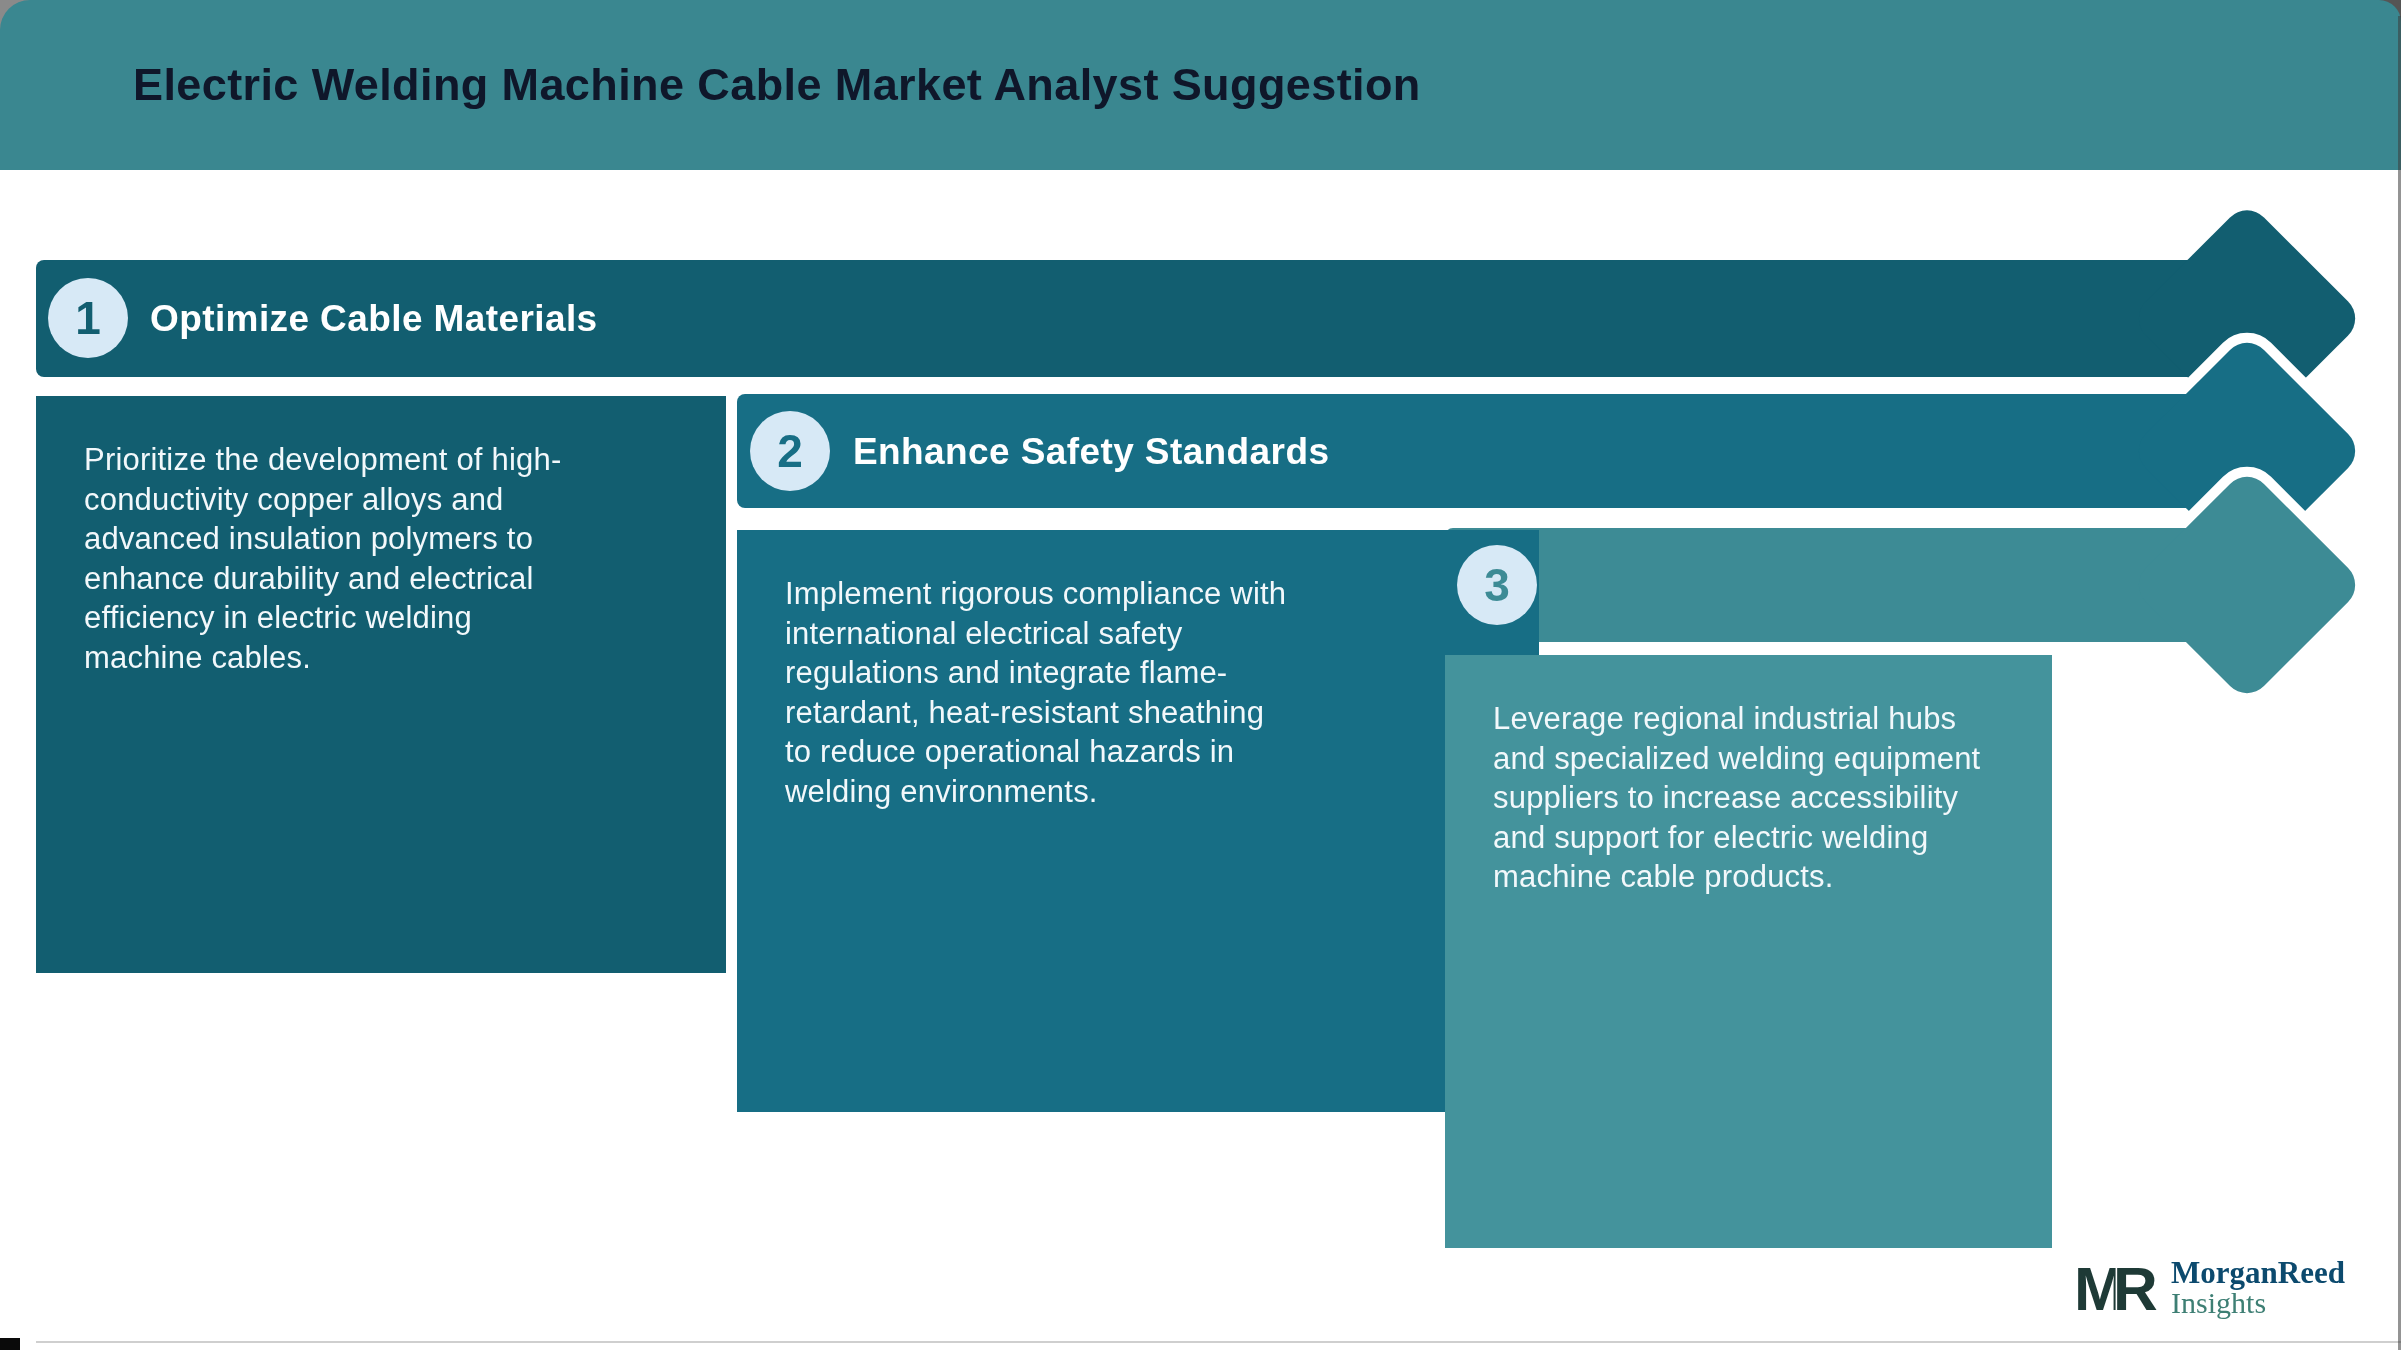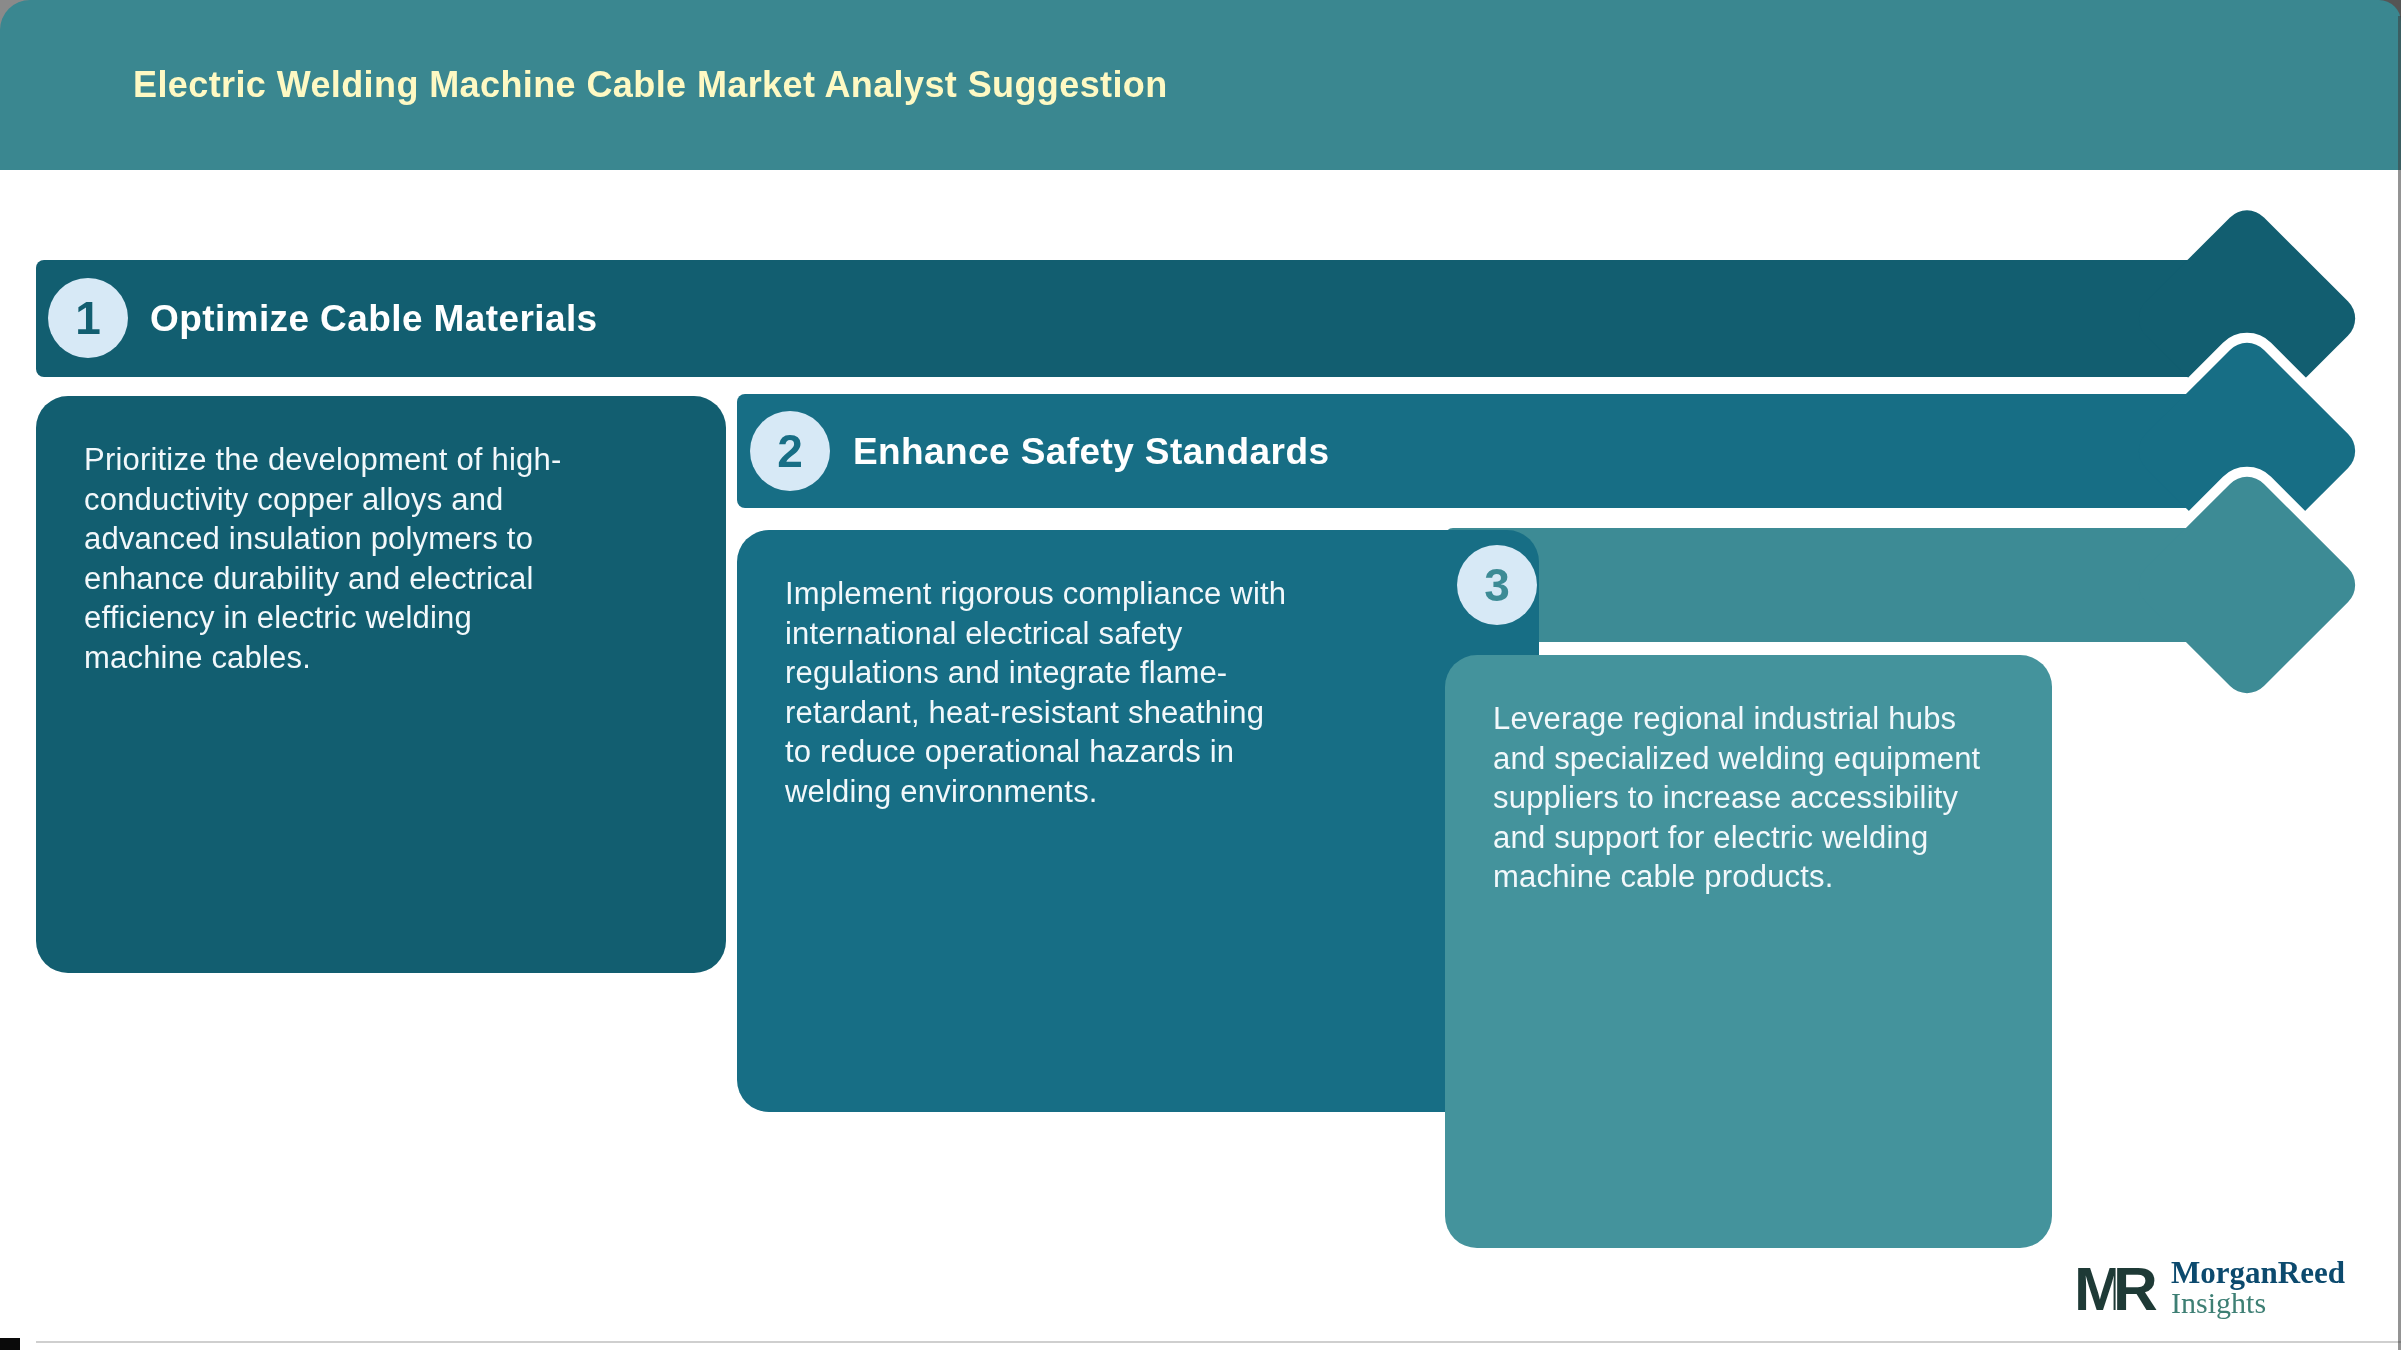--- a/index.html
+++ b/index.html
@@ -11,21 +11,21 @@
   .corner-patch{position:absolute;width:44px;height:44px;background:#8a8a8a;top:0;}
   .corner-patch.tl{left:0;}
   .corner-patch.tr{right:0;background:#555;}
   
   .header{
     position:absolute;left:0;top:0;width:2401px;height:170px;
     background:#3a8790;border-radius:30px 22px 0 0;
     display:flex;align-items:center;
   }
   .header .title{
-    margin-left:133px;color:#fef9c3;font-size:36px;font-weight:700;
+    margin-left:133px;color:#0f172a;font-size:45px;font-weight:700;
     letter-spacing:0.4px;
   }
   
   .arrows{position:absolute;left:0;top:0;width:2401px;height:1350px;}
   .outline{fill:#ffffff;stroke:#ffffff;stroke-width:20;stroke-linejoin:round;}
   .fill1{fill:#125e70;}
   .fill2{fill:#176e85;}
   .fill3{fill:#3d8b95;}
   
   .badge{
@@ -38,21 +38,21 @@
   .badge.b3{left:1457px;top:545px;color:#3d8b95;}
   
   .banner-label{
     position:absolute;height:64px;line-height:64px;color:#ffffff;
     font-size:37px;font-weight:700;letter-spacing:0.4px;white-space:nowrap;
   }
   .banner-label.l1{left:150px;top:287px;}
   .banner-label.l2{left:853px;top:420px;}
   .banner-label.l3{left:1560px;top:554px;}
   
-  .box{position:absolute;color:#f2f8fb;border-radius:32px;}
+  .box{position:absolute;color:#f2f8fb;}
   .box .box-text{
     margin:44px 40px 0 48px;font-size:31px;line-height:39.5px;
     letter-spacing:0.2px;white-space:pre-line;
   }
   .box.x1{left:36px;top:396px;width:690px;height:577px;background:#125e70;}
   .box.x2{left:737px;top:530px;width:802px;height:582px;background:#176e85;}
   .box.x3{left:1445px;top:655px;width:607px;height:593px;background:#44939c;}
   
   .source{
     position:absolute;left:0;top:1268px;width:2401px;text-align:center;

